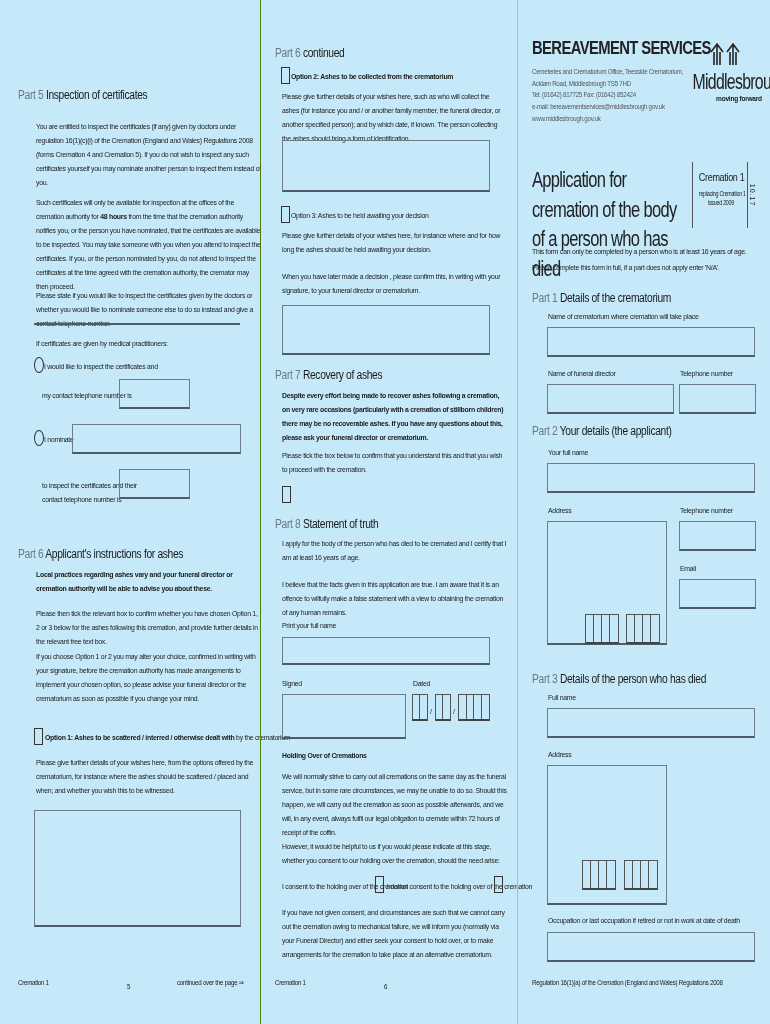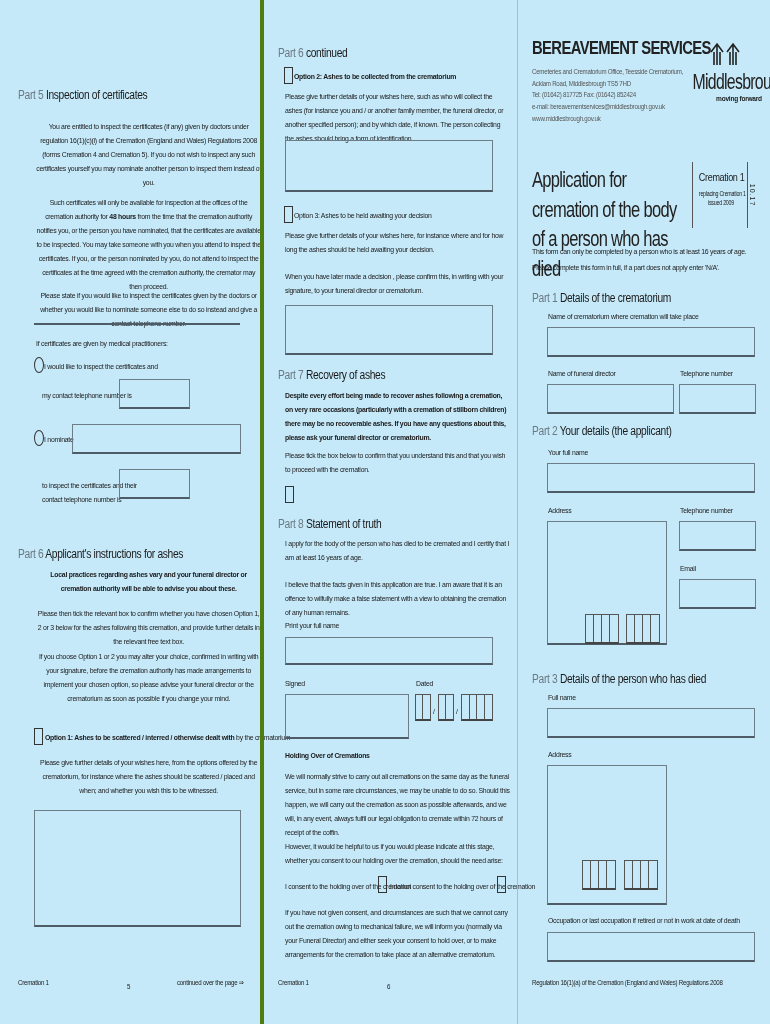--- a/index.html
+++ b/index.html
@@ -6,22 +6,22 @@
   html, body { width: 770px; height: 1024px; overflow: hidden; }
   body {
     background: #c6e9f9;
     font-family: "Liberation Sans", sans-serif;
     color: #1a1a1a;
     position: relative;
     font-size: 8px;
     line-height: 1.45;
   }
   .col { position: absolute; top: 0; height: 1024px; }
-  .col1 { left: 0; width: 260px; text-align: center; }
-  .col2 { left: 260px; width: 257px; border-left: 4px solid #4d7c0f; }
+  .col1 { left: 0; width: 260px; }
+  .col2 { left: 260px; width: 257px; border-left: 1px solid #4d7c0f; }
   .col3 { left: 517px; width: 253px; border-left: 1px solid #b9b2dd; }
   .abs { position: absolute; }
   .part-title { font-size: 12.5px; letter-spacing: -0.4px; transform: scaleX(0.82); transform-origin: left; white-space: nowrap; }
   .part-title .pn { color: #6a7882; }
   .para { font-size: 8px; letter-spacing: -0.3px; transform: scaleX(0.86); transform-origin: left; line-height: 1.75; }
   .para b, .bold { font-weight: bold; }
   .lbl { font-size: 8px; letter-spacing: -0.3px; transform: scaleX(0.86); transform-origin: left; white-space: nowrap; }
   .box { position: absolute; border: 1px solid #6c7d88; border-bottom: 2px solid #4d5c66; background: transparent; }
   .chk { position: absolute; width: 9px; height: 17px; border: 1.5px solid #333; background: transparent; }
   .radio { position: absolute; width: 10px; height: 16px; border: 1.3px solid #333; border-radius: 50%; }

